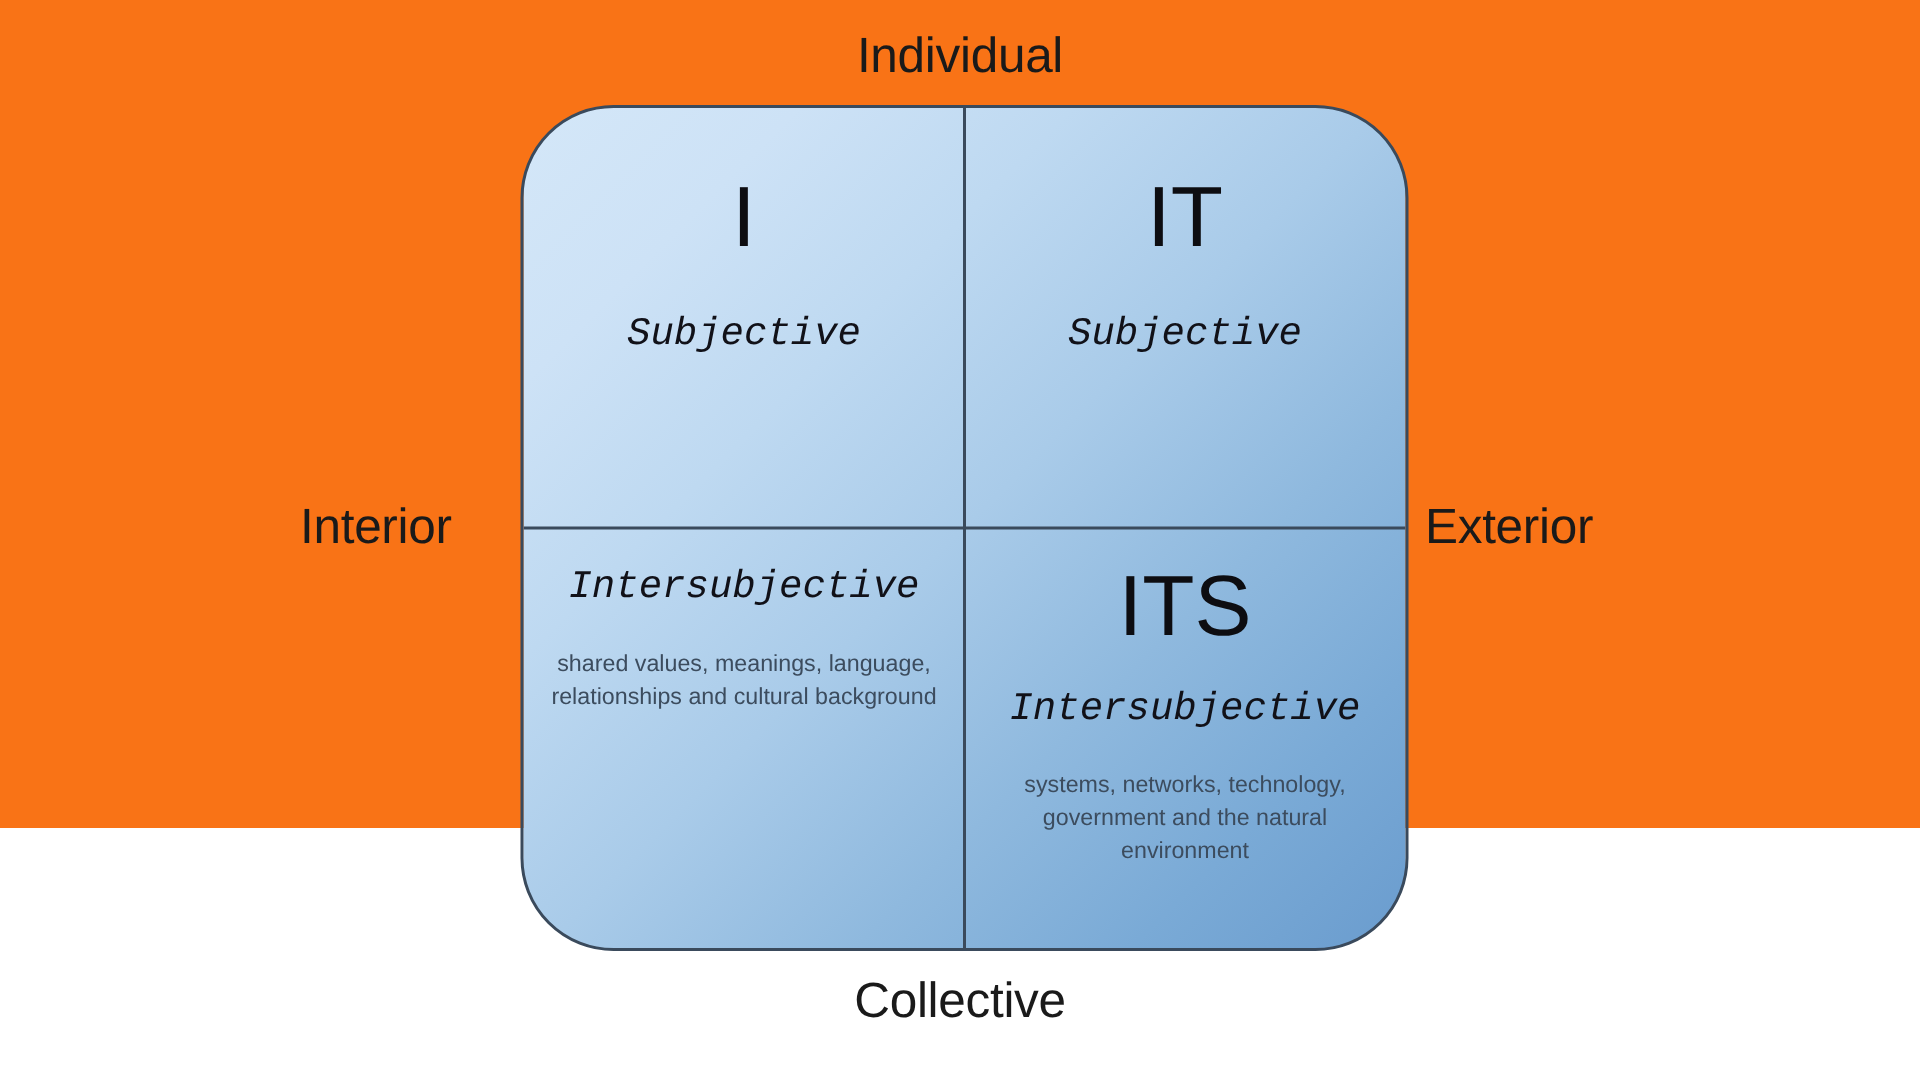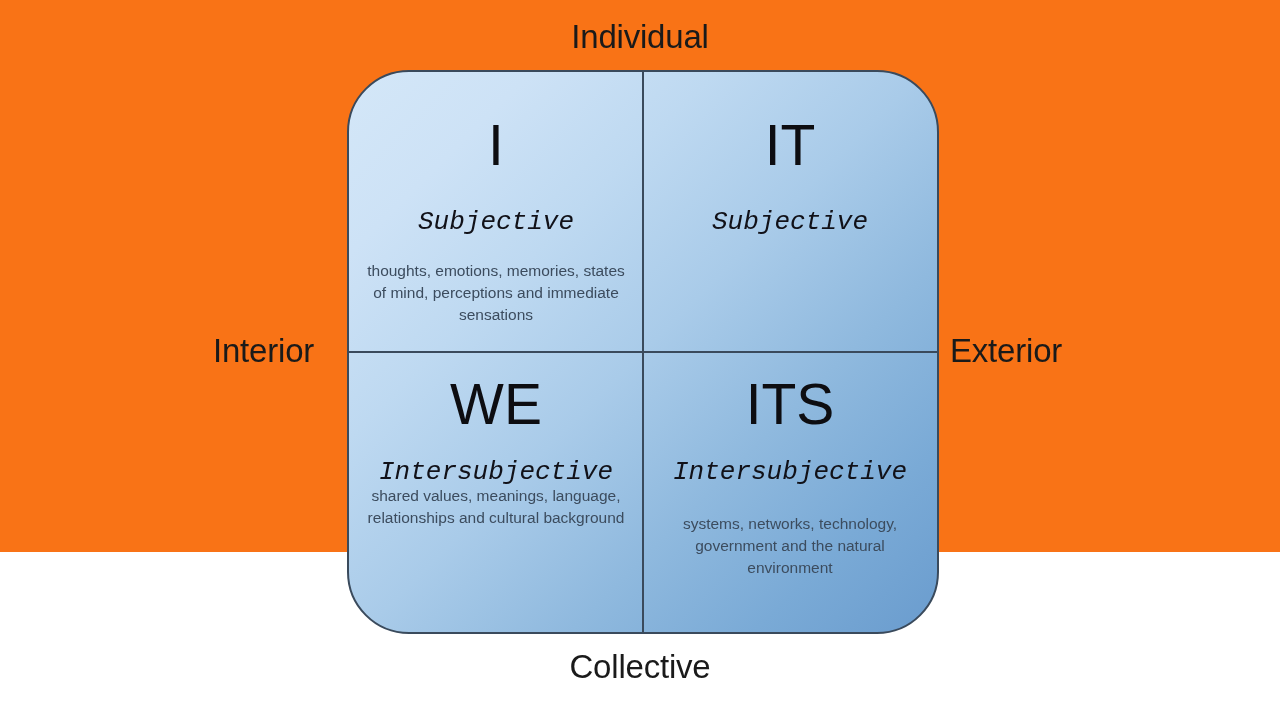--- a/index.html
+++ b/index.html
@@ -35,21 +35,21 @@
     left: 0; right: 0;
     top: 20px;
     text-align: center;
   }
   #label-collective {
     left: 0; right: 0;
     top: 650px;
     text-align: center;
   }
   #label-interior {
-    left: 213px;
+    left: 200px;
     top: 334px;
   }
   #label-exterior {
     left: 950px;
     top: 334px;
   }
 
   
   #quad-box {
     position: absolute;
@@ -139,21 +139,21 @@
   #quadrant-i   .q-letter  { margin-top: 45px; }
   #quadrant-i   .q-subtitle{ margin-top: 35px; }
   #quadrant-i   .q-desc    { margin-top: 25px; }
 
   #quadrant-it  .q-letter  { margin-top: 45px; }
   #quadrant-it  .q-subtitle{ margin-top: 35px; }
   #quadrant-it  .q-desc    { margin-top: 25px; }
 
   #quadrant-we  .q-letter  { margin-top: 24px; }
   #quadrant-we  .q-subtitle{ margin-top: 26px; }
-  #quadrant-we  .q-desc    { }
+  #quadrant-we  .q-desc    { margin-top: 28px; }
 
   #quadrant-its .q-letter  { margin-top: 24px; }
   #quadrant-its .q-subtitle{ margin-top: 26px; }
   #quadrant-its .q-desc    { margin-top: 28px; }
 </style>
 </head>
 <body>
 
 <div id="stage">
 
@@ -166,30 +166,28 @@
   <div class="axis-label" id="label-collective">Collective</div>
 
   <div id="quad-box">
 
     <div class="divider" id="divider-vertical"></div>
     <div class="divider" id="divider-horizontal"></div>
 
     <div class="quadrant" id="quadrant-i">
       <div class="q-letter">I</div>
       <div class="q-subtitle">Subjective</div>
-      <div class="q-desc">thoughts, emotions, memories, states of mind, perceptions and immediate sensations</div>
     </div>
 
     <div class="quadrant" id="quadrant-it">
       <div class="q-letter">IT</div>
       <div class="q-subtitle">Subjective</div>
     </div>
 
     <div class="quadrant" id="quadrant-we">
-      <div class="q-letter">WE</div>
       <div class="q-subtitle">Intersubjective</div>
       <div class="q-desc">shared values, meanings, language, relationships and cultural background</div>
     </div>
 
     <div class="quadrant" id="quadrant-its">
       <div class="q-letter">ITS</div>
       <div class="q-subtitle">Intersubjective</div>
       <div class="q-desc">systems, networks, technology, government and the natural environment</div>
     </div>
 

